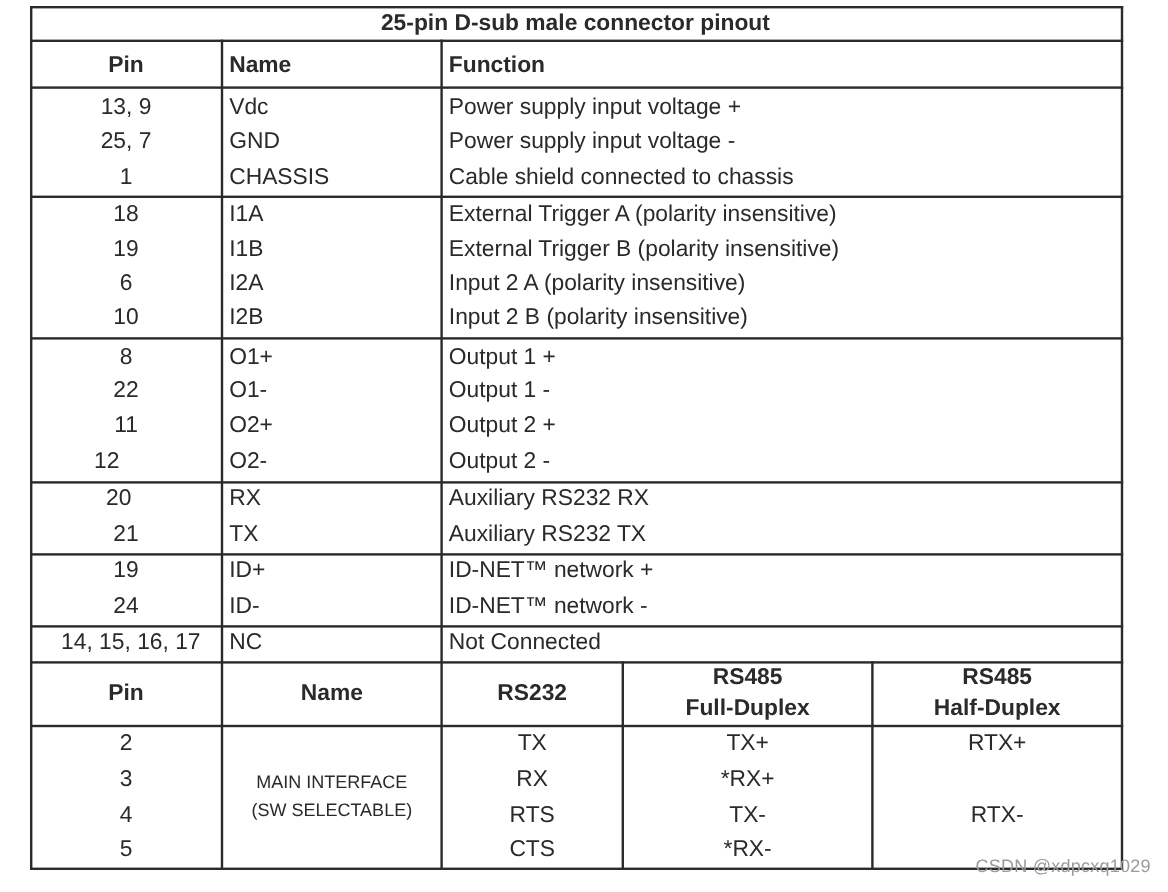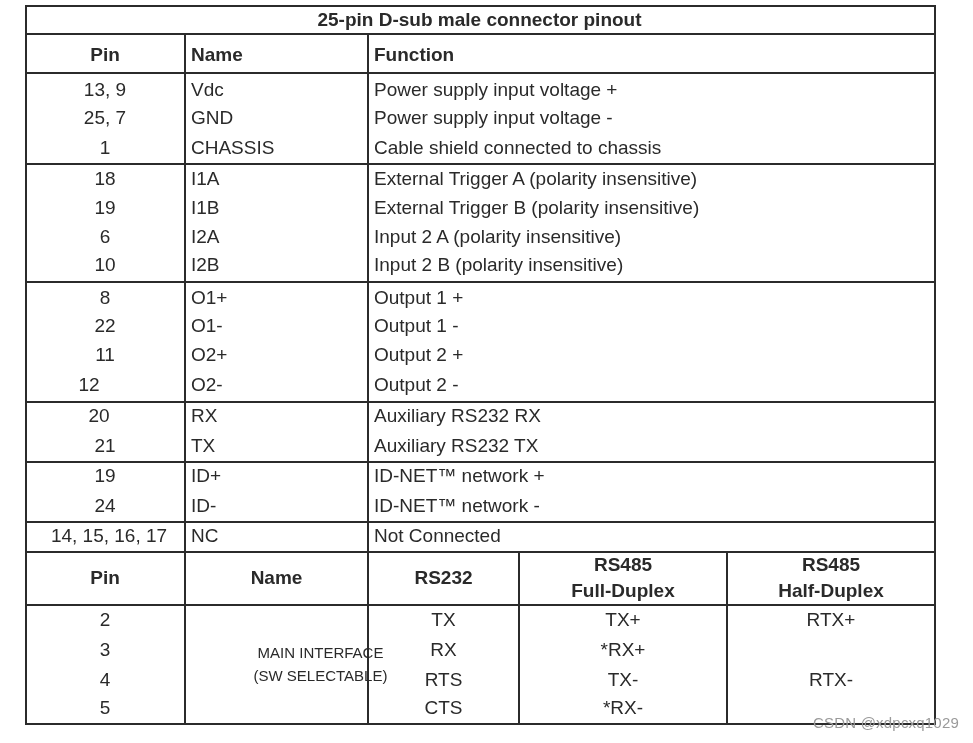--- a/index.html
+++ b/index.html
@@ -6,21 +6,21 @@
   body { width: 973px; height: 743px; position: relative; overflow: hidden;
          font-family: "Liberation Sans", sans-serif; color: #2a2a2a; }
   .tbl { position: absolute; left: 25px; top: 5px; width: 909px; }
   .hline { position: absolute; left: 0; width: 911px; height: 2px; background: #2b2b2b; }
   .vline { position: absolute; width: 2px; background: #2b2b2b; }
   .txt { position: absolute; font-size: 19px; line-height: 22px; white-space: nowrap; }
   .b { font-weight: bold; }
   .c { text-align: center; }
   .title { position: absolute; left: 0; width: 909px; top: 3px; text-align: center;
            font-weight: bold; font-size: 19px; line-height: 24px; }
-  .small { font-size: 15px; margin-left: 44px; }
+  .small { font-size: 15px; }
   .watermark { position: absolute; right: 14px; top: 714px; font-size: 15px;
                color: #9a9a9a; font-family: "Liberation Sans", sans-serif; letter-spacing: 0.2px; }
 </style>
 </head>
 <body>
 
 <div class="tbl">
 
   <div class="hline" style="top:0"></div>
   <div class="hline" style="top:28px"></div>

